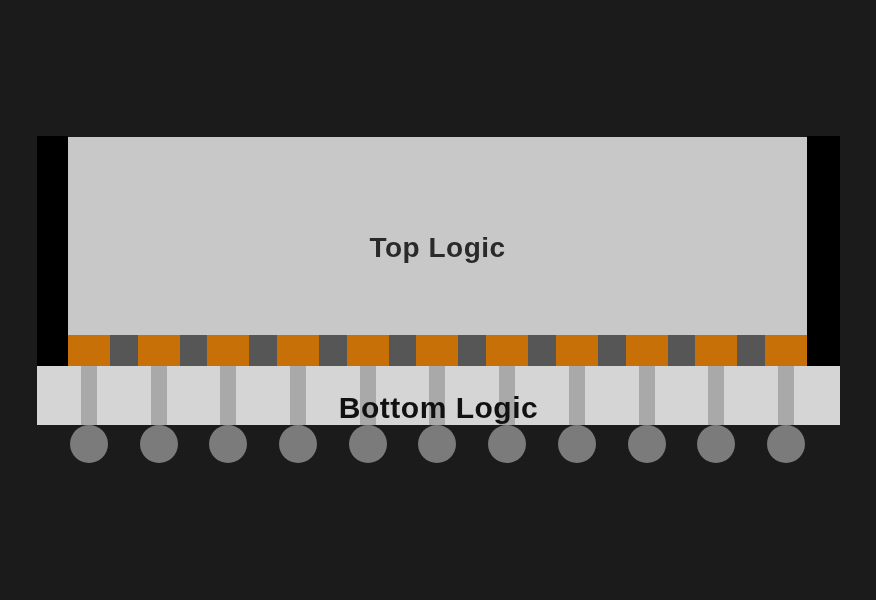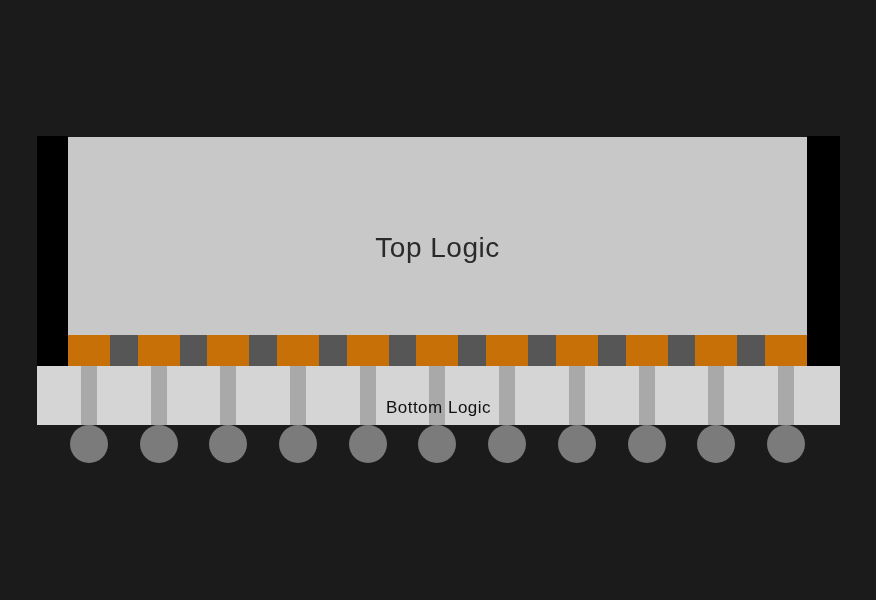--- a/index.html
+++ b/index.html
@@ -26,21 +26,21 @@
   .top-die {
     position: absolute;
     left: 68px; top: 137px;
     width: 739px; height: 198px;
     background: var(--top-die, #c8c8c8);
     display: flex;
     align-items: center;
     justify-content: center;
   }
   .die-label {
-    font-weight: normal;
+    font-weight: bold;
     font-size: 28px;
     letter-spacing: 0.5px;
     color: var(--top-label-color, #2a2a2a);
     margin-top: 24px;
   }
   .bump-strip {
     position: absolute;
     left: 68px; top: 335px;
     width: 739px; height: 31px;
     background: var(--bump-gap, #565656);
@@ -58,21 +58,21 @@
     left: 37px; top: 366px;
     width: 803px; height: 59px;
     background: var(--bottom-die, #d5d5d5);
     display: flex;
     align-items: center;
     justify-content: center;
   }
   .bottom-die .die-label {
     position: relative;
     z-index: 2;
-    font-size: 17px;
+    font-size: 30px;
     color: var(--bottom-label-color, #111);
   }
   .pins {
     position: absolute;
     left: 81px; top: 366px;
     width: 713px; height: 59px;
     display: flex;
     justify-content: space-between;
     align-items: stretch;
     z-index: 1;

